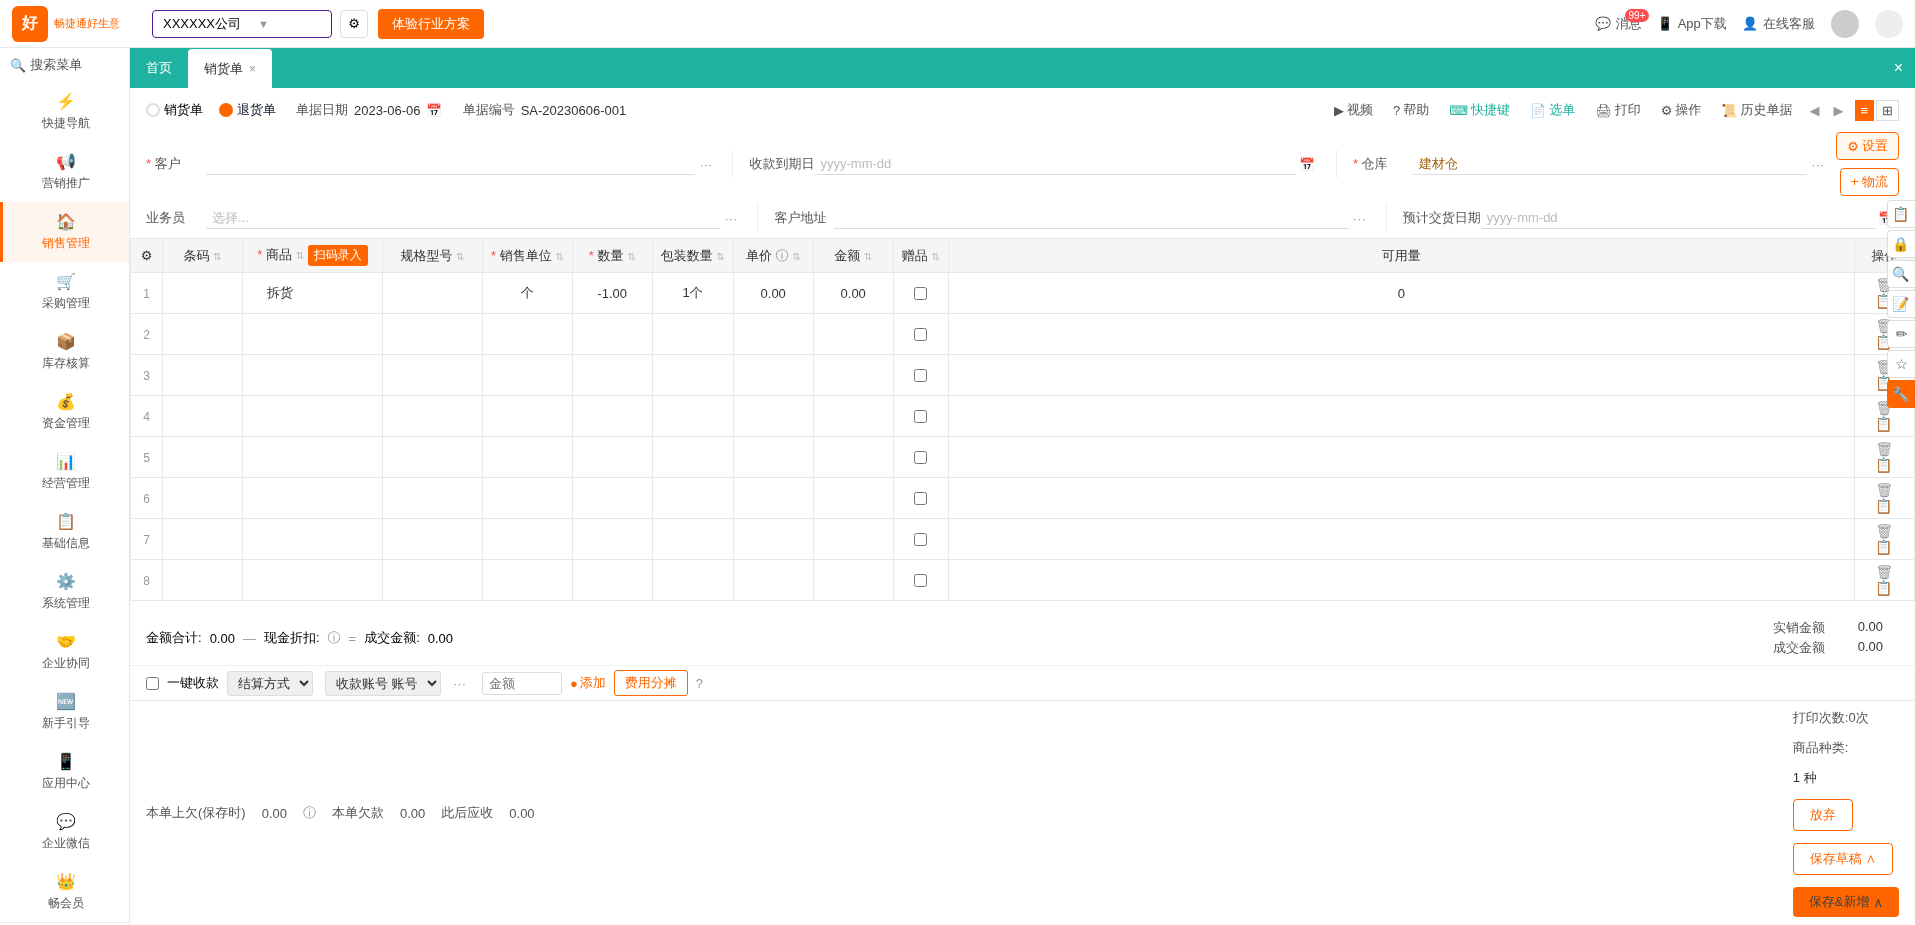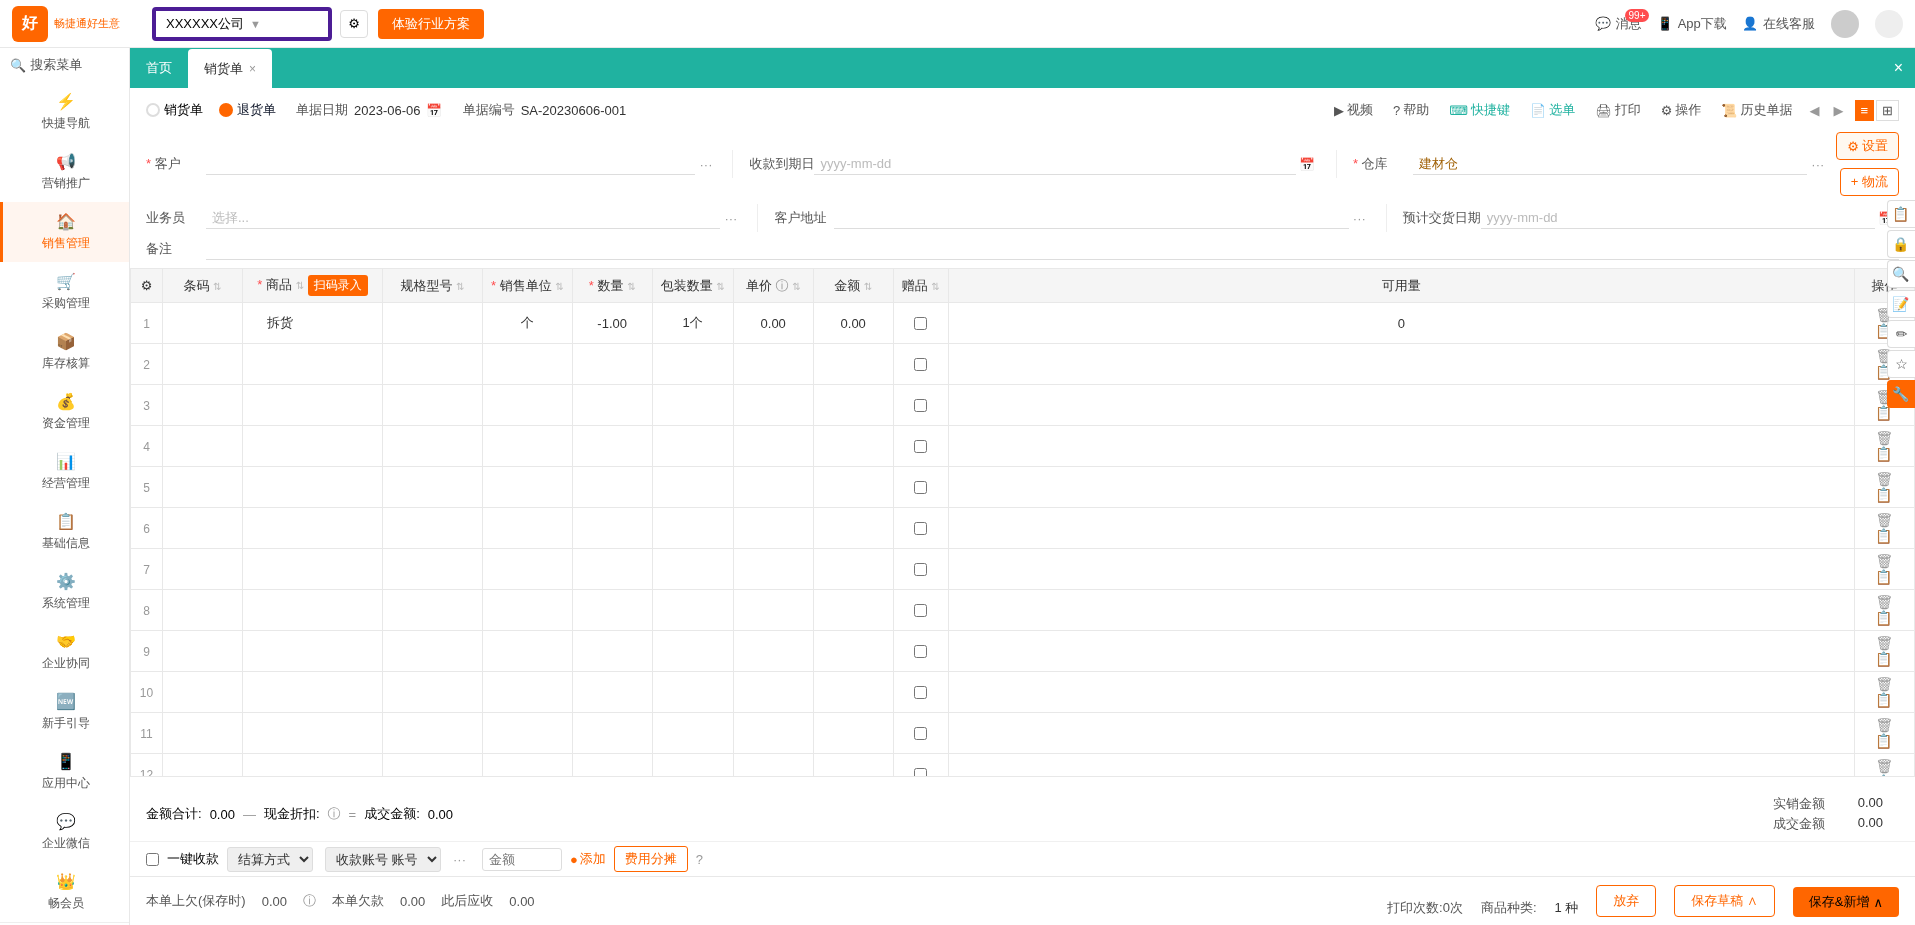--- a/index.html
+++ b/index.html
@@ -3,21 +3,21 @@
   <meta charset="utf-8">
   <style>
     * { box-sizing: border-box; margin: 0; padding: 0; font-family: 'Microsoft YaHei', Arial, sans-serif; font-size: 13px; }
     body { background: #f0f2f5; overflow: hidden; width: 1915px; height: 925px; display: flex; flex-direction: column; }
 
     
     .top-bar { height: 48px; background: #fff; display: flex; align-items: center; padding: 0 12px; border-bottom: 1px solid #e8e8e8; flex-shrink: 0; }
     .logo-area { display: flex; align-items: center; gap: 6px; width: 130px; }
     .logo-icon { width: 36px; height: 36px; background: #ff6600; border-radius: 6px; display: flex; align-items: center; justify-content: center; color: white; font-size: 16px; font-weight: bold; }
     .logo-text { font-size: 11px; color: #ff6600; line-height: 1.3; }
-    .company-selector { display: flex; align-items: center; gap: 6px; border: 4px solid #4c1d95; border-radius: 4px; padding: 4px 10px; margin-left: 10px; cursor: pointer; min-width: 180px; }
+    .company-selector { display: flex; align-items: center; gap: 17px; border: 1px solid #4c1d95; border-radius: 4px; padding: 4px 10px; margin-left: 10px; cursor: pointer; min-width: 180px; }
     .gear-btn { width: 28px; height: 28px; border: 1px solid #ddd; border-radius: 4px; display: flex; align-items: center; justify-content: center; cursor: pointer; margin-left: 8px; }
     .experience-btn { background: #ff6600; color: white; border: none; border-radius: 4px; padding: 6px 14px; cursor: pointer; font-size: 13px; margin-left: 10px; }
     .top-right { margin-left: auto; display: flex; align-items: center; gap: 16px; }
     .top-right-item { display: flex; align-items: center; gap: 4px; color: #555; cursor: pointer; position: relative; }
     .badge { background: #ff4d4f; color: white; border-radius: 10px; font-size: 10px; padding: 1px 4px; position: absolute; top: -6px; right: -8px; }
     .avatar { width: 28px; height: 28px; border-radius: 50%; background: #ccc; }
 
     
     .main-layout { display: flex; flex: 1; overflow: hidden; }
 
@@ -85,21 +85,21 @@
     .pay-select { border: 1px solid #ddd; border-radius: 3px; padding: 3px 6px; color: #333; outline: none; }
     .pay-add { background: none; border: none; color: #ff6600; cursor: pointer; display: flex; align-items: center; gap: 2px; }
     .fee-btn { border: 1px solid #ff6600; color: #ff6600; background: none; border-radius: 3px; padding: 3px 10px; cursor: pointer; }
     .bottom-bar { display: flex; align-items: center; padding: 8px 16px; border-top: 1px solid #e8e8e8; justify-content: space-between; }
     .bottom-left { display: flex; align-items: center; gap: 16px; color: #555; }
     .summary-right { display: flex; flex-direction: column; align-items: flex-end; gap: 2px; margin-left: auto; padding-right: 16px; }
     .summary-item { display: flex; gap: 8px; }
     .summary-label { color: #555; }
     .summary-value { color: #333; min-width: 50px; text-align: right; }
     .action-btn { border: 1px solid #ff6600; color: #ff6600; background: none; border-radius: 4px; padding: 6px 16px; cursor: pointer; font-size: 13px; }
-    .action-btn-primary { background: #ff6600; color: #000000; border: none; border-radius: 4px; padding: 6px 16px; cursor: pointer; font-size: 13px; display: flex; align-items: center; gap: 4px; }
+    .action-btn-primary { background: #ff6600; color: #404040; border: none; border-radius: 4px; padding: 6px 16px; cursor: pointer; font-size: 13px; display: flex; align-items: center; gap: 4px; }
 
     .settings-btn { border: 1px solid #ff6600; color: #ff6600; background: #fff8f0; border-radius: 4px; padding: 4px 10px; cursor: pointer; font-size: 12px; display: flex; align-items: center; gap: 3px; }
     .logistics-btn { border: 1px solid #ff6600; color: #ff6600; background: none; border-radius: 4px; padding: 4px 10px; cursor: pointer; font-size: 12px; margin-top: 4px; display: flex; align-items: center; gap: 3px; }
 
     .table-container { flex: 1; overflow: hidden; display: flex; flex-direction: column; }
 
     .info-section { background: white; padding: 10px 16px 0; }
 
     .delete-icon { color: #999; cursor: pointer; padding: 2px; }
     .copy-icon { color: #999; cursor: pointer; padding: 2px; }
@@ -328,24 +328,20 @@
           <span class="dots-btn">···</span>
         </div>
         <div class="form-divider"></div>
         <div class="form-field" style="flex:1;">
           <span class="form-label">预计交货日期</span>
           <input class="form-input" type="text" placeholder="yyyy-mm-dd" style="flex: 1 1 0%;">
           <span class="cal-icon">📅</span>
         </div>
       </div>
 
-      <div class="form-row" style="margin-bottom:8px;">
-        <span class="form-label">备注</span>
-        <input class="form-input" type="text" style="flex: 1 1 0%;">
-      </div>
     </div>
 
     <div class="table-container">
       <div class="table-wrapper">
         <table class="data-table">
           <thead>
             <tr>
               <th style="width:32px;">⚙</th>
               <th style="width:80px;">
                 <span>条码</span>
@@ -698,21 +694,21 @@
       <div class="bottom-bar">
         <div class="bottom-left">
           <span>本单上欠(保存时)</span>
           <span style="font-weight:500;">0.00</span>
           <span style="color:#999;">ⓘ</span>
           <span>本单欠款</span>
           <span style="font-weight:500;">0.00</span>
           <span>此后应收</span>
           <span style="font-weight:500;">0.00</span>
         </div>
-        <div style="margin-left:auto;display:flex;align-items:flex-end;gap:18px;">
+        <div style="margin-left:auto;display:flex;align-items:flex-start;gap:12px;flex-direction:column;">
           <span style="color:#555;">打印次数:0次</span>
           <span style="color:#555;">商品种类:</span>
           <span style="color:#333;font-weight:500;">1 种</span>
           <button class="action-btn">放弃</button>
           <button class="action-btn">
             <span>保存草稿</span>
             <span>∧</span>
           </button>
           <button class="action-btn-primary">
             <span>保存&amp;新增</span>

